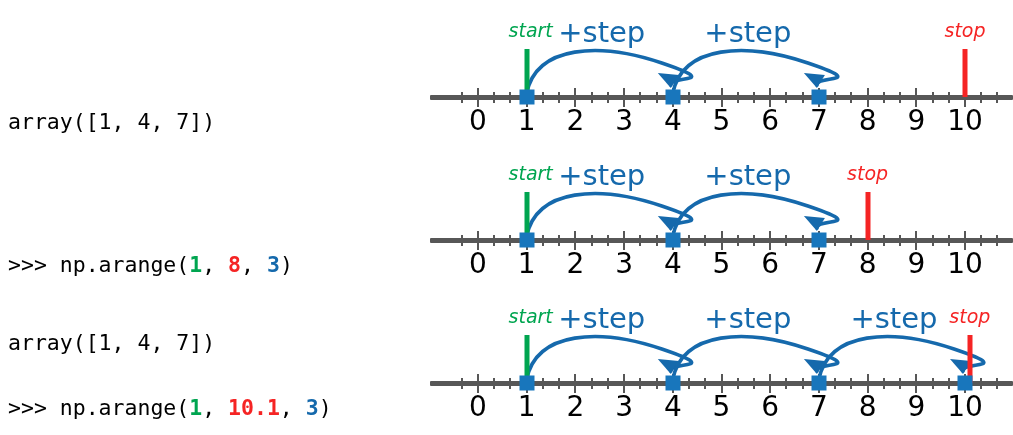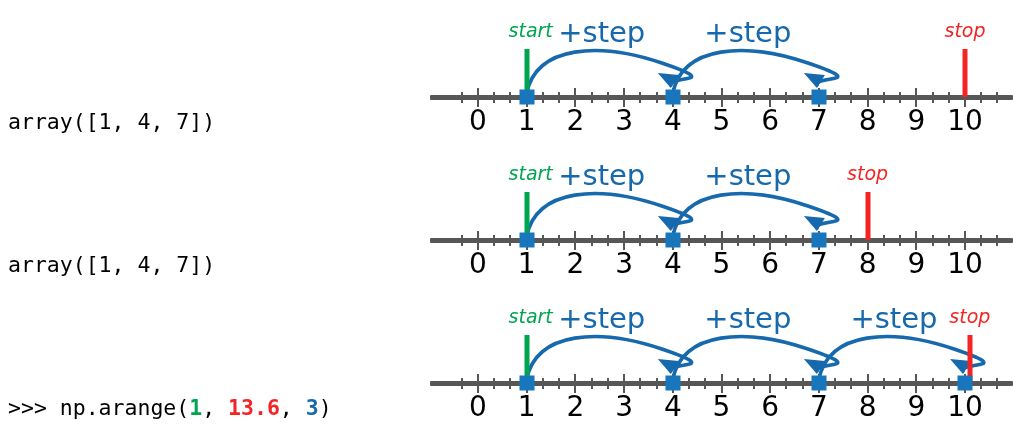--- a/index.html
+++ b/index.html
@@ -181,20 +181,21 @@
       <div class="vline stop" style="left: 535px; top: 49px; height: 48px;"></div>
       <div class="vline-label stop" style="left: 535px; top: 15px;">stop</div>
       <div class="marker" style="left: 96.7px; top: 97px;"></div>
       <div class="marker" style="left: 242.8px; top: 97px;"></div>
       <div class="marker" style="left: 388.9px; top: 97px;"></div>
     </div>
 </div>
 
 <div class="row" style="top:143px;height:145px;">
   <div class="code-block" style="top:57px;">
+    <span class="code-line"><span>&gt;&gt;&gt; </span><span>np.arange(</span><span class="tok-start">1</span><span>, </span><span class="tok-stop">8</span><span>, </span><span class="tok-step">3</span><span>)</span></span>
     <span class="code-line">array([1, 4, 7])</span>
   </div>
   <div class="numberline" id="nl-1">
       <div class="axis-line" style="top: 95px;"></div>
       <div class="tick minor" style="left: 30.7683px; top: 92px;"></div>
       <div class="tick major" style="left: 47.0016px; top: 88px;"></div>
       <div class="tick minor" style="left: 63.235px; top: 92px;"></div>
       <div class="tick minor" style="left: 79.4683px; top: 92px;"></div>
       <div class="tick major" style="left: 95.7016px; top: 88px;"></div>
       <div class="tick minor" style="left: 111.935px; top: 92px;"></div>
@@ -250,21 +251,21 @@
       <div class="vline stop" style="left: 437.6px; top: 49px; height: 48px;"></div>
       <div class="vline-label stop" style="left: 437.6px; top: 15px;">stop</div>
       <div class="marker" style="left: 96.7px; top: 97px;"></div>
       <div class="marker" style="left: 242.8px; top: 97px;"></div>
       <div class="marker" style="left: 388.9px; top: 97px;"></div>
     </div>
 </div>
 
 <div class="row" style="top:286px;height:149px;">
   <div class="code-block" style="top:57px;">
-    <span class="code-line"><span>&gt;&gt;&gt; </span><span>np.arange(</span><span class="tok-start">1</span><span>, </span><span class="tok-stop">13.6</span><span>, </span><span class="tok-step">3</span><span>)</span></span>
+    <span class="code-line"><span>&gt;&gt;&gt; </span><span>np.arange(</span><span class="tok-start">1</span><span>, </span><span class="tok-stop">10.1</span><span>, </span><span class="tok-step">3</span><span>)</span></span>
     
   </div>
   <div class="numberline" id="nl-2">
       <div class="axis-line" style="top: 95px;"></div>
       <div class="tick minor" style="left: 30.7683px; top: 92px;"></div>
       <div class="tick major" style="left: 47.0016px; top: 88px;"></div>
       <div class="tick minor" style="left: 63.235px; top: 92px;"></div>
       <div class="tick minor" style="left: 79.4683px; top: 92px;"></div>
       <div class="tick major" style="left: 95.7016px; top: 88px;"></div>
       <div class="tick minor" style="left: 111.935px; top: 92px;"></div>

